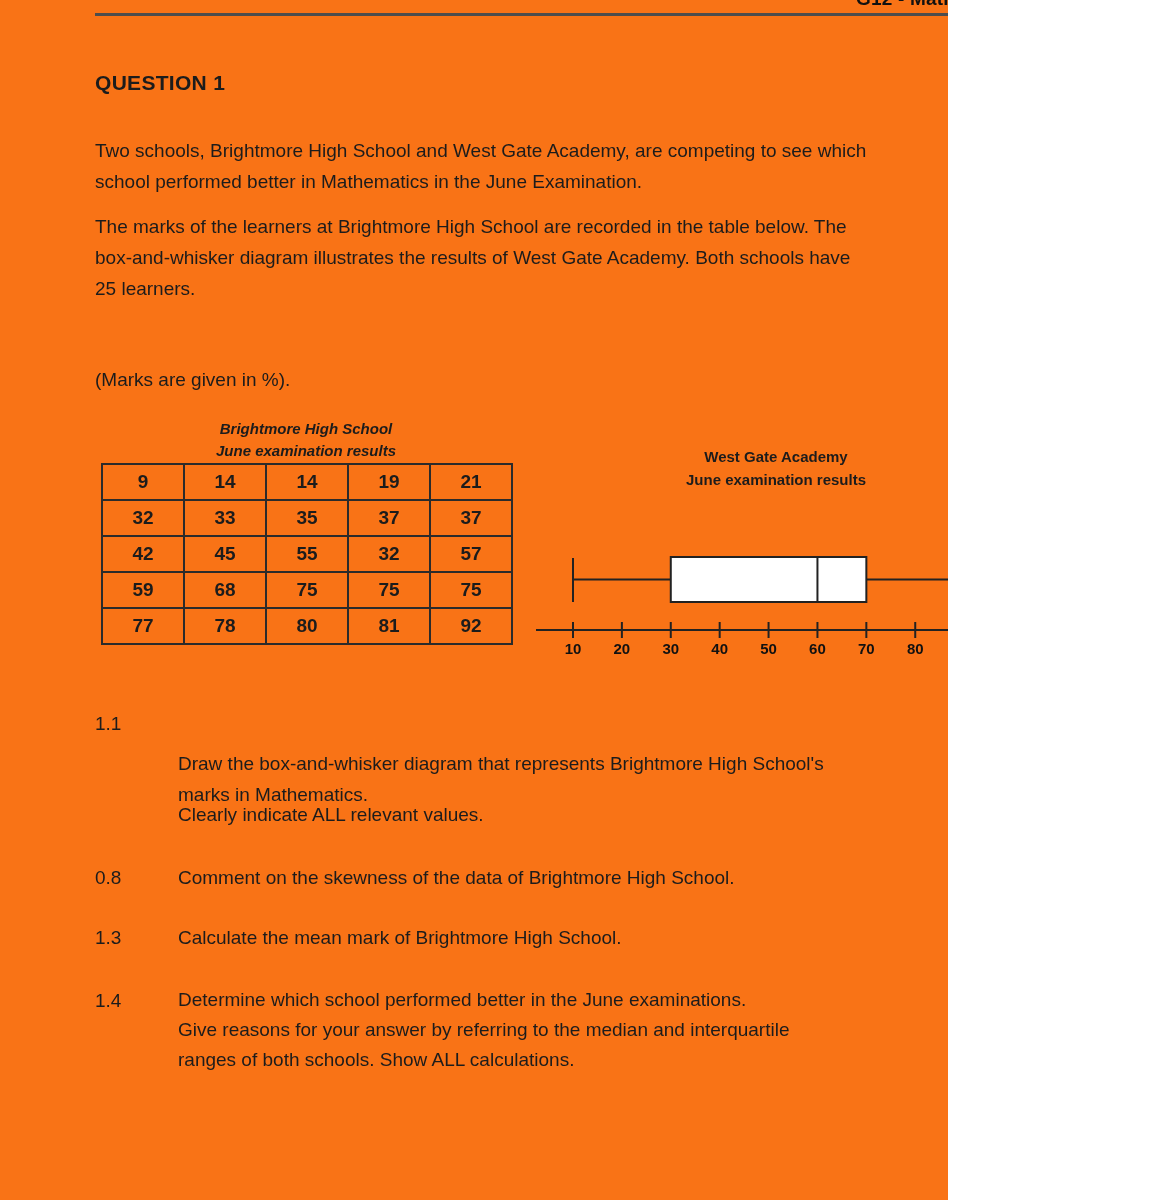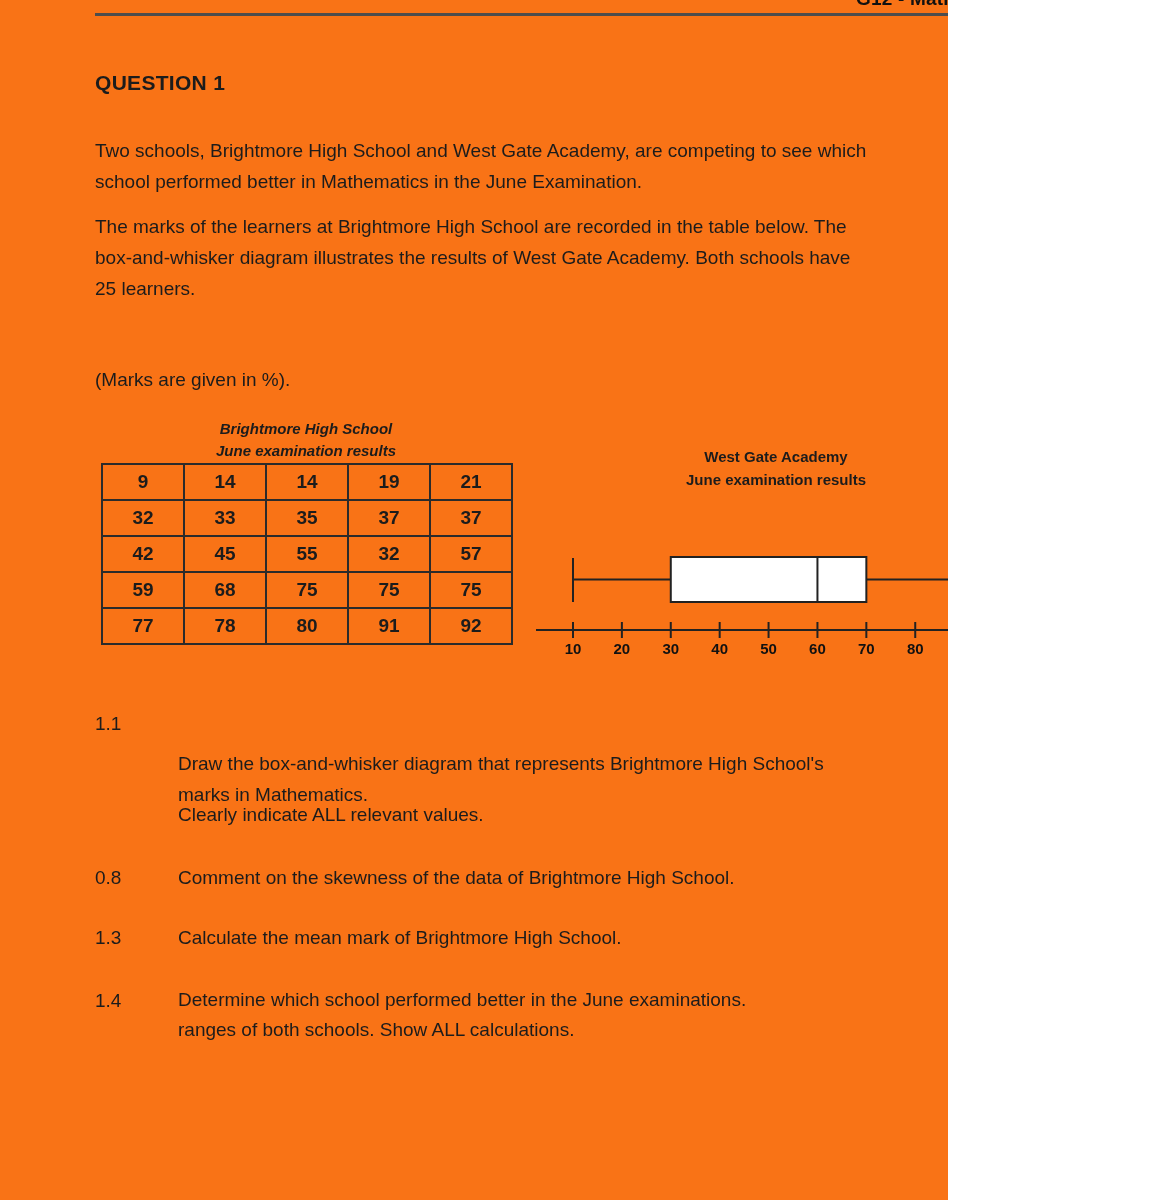--- a/index.html
+++ b/index.html
@@ -170,21 +170,21 @@
           <td>59</td>
           <td>68</td>
           <td>75</td>
           <td>75</td>
           <td>75</td>
         </tr>
         <tr>
           <td>77</td>
           <td>78</td>
           <td>80</td>
-          <td>91</td>
+          <td>81</td>
           <td>92</td>
         </tr>
       </tbody>
   </table>
 
   <div class="boxplot-title">
     <div>West Gate Academy</div>
     <div>June examination results</div>
   </div>
   <svg class="boxplot-svg" id="boxplot-svg" width="500" height="135" viewBox="0 0 500 135">
@@ -229,19 +229,20 @@
   <div class="q-text" style="top:862px">Comment on the skewness of the data of Brightmore High School.</div>
   <div class="q-marks" style="top:862px">(2)</div>
 
   <div class="q-number" style="top:922px">1.3</div>
   <div class="q-text" style="top:922px">Calculate the mean mark of Brightmore High School.</div>
   <div class="q-marks" style="top:922px">(2)</div>
 
   <div class="q-number" style="top:985px">1.4</div>
   <div class="q-text q14" style="top:985px">
     <div class="q-line">Determine which school performed better in the June examinations.</div>
+    <div class="q-line">Give reasons for your answer by referring to the median and interquartile</div>
     <div class="q-line">ranges of both schools. Show ALL calculations.</div>
   </div>
   <div class="q-marks" style="top:1041px">(3)</div>
 
   <div class="total-marks">[12]</div>
 
 </div>
 
 </body></html>

